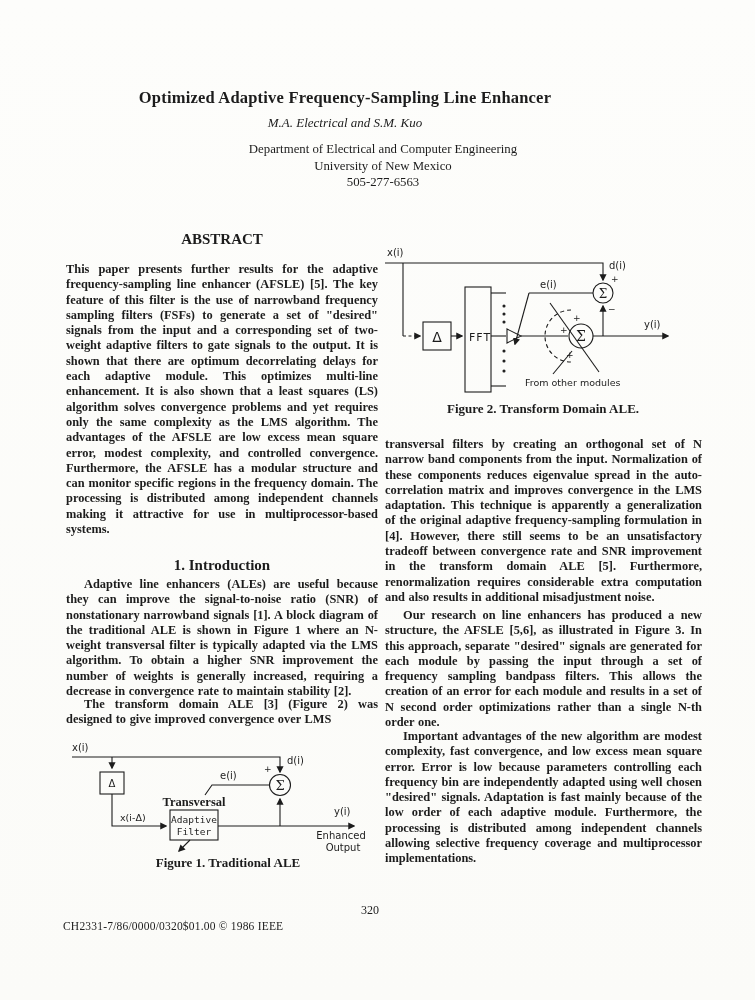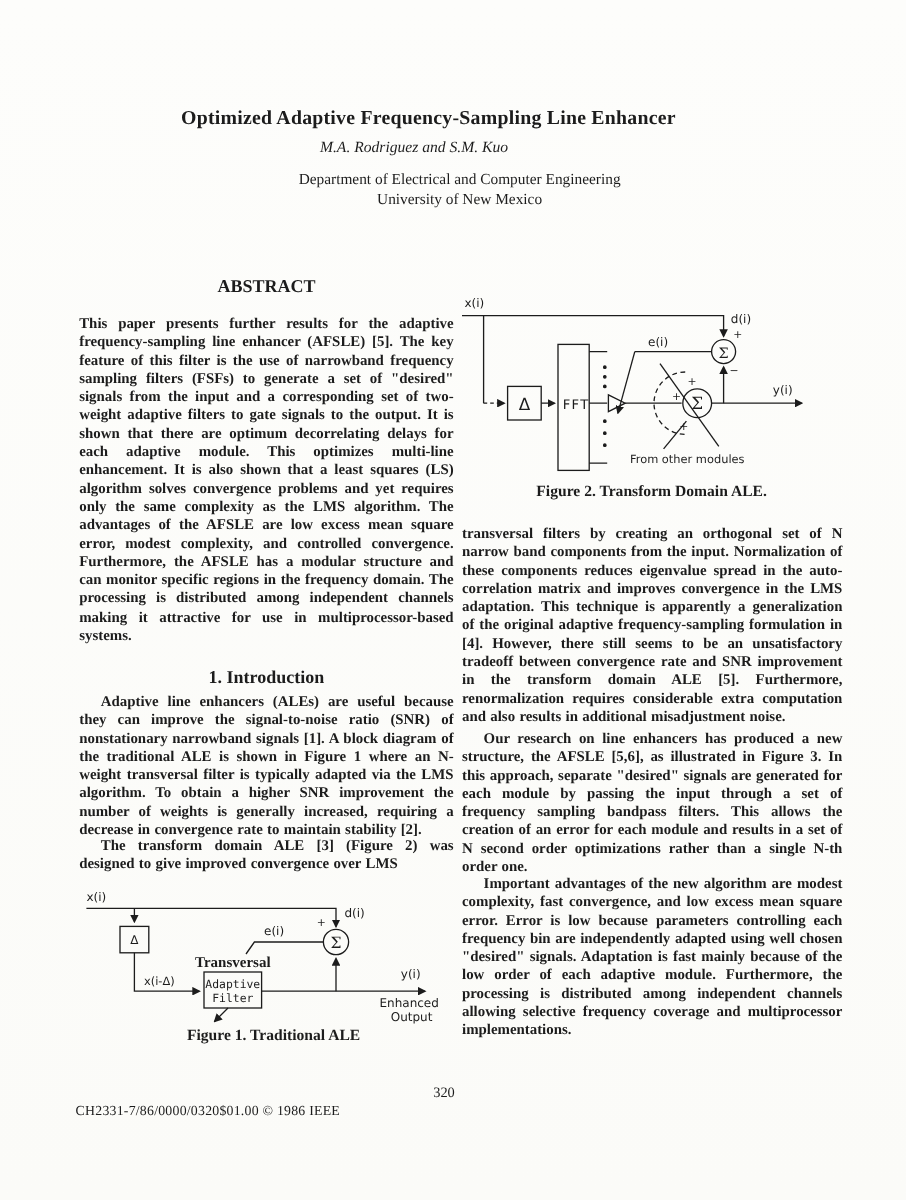--- a/index.html
+++ b/index.html
@@ -34,25 +34,26 @@
   .box-label{font-family:"DejaVu Sans Mono", monospace;font-size:9.5px;}
   .sum-glyph{font-family:"DejaVu Serif", serif;font-size:13px;}
   .transversal{font-family:"Liberation Serif", serif;font-size:12.5px;font-weight:bold;}
   .pm{font-family:"DejaVu Sans", sans-serif;font-size:9px;}
 </style>
 </head>
 <body>
 
 <div class="page">
 
-  <div class="abs center title" style="left:12px;top:88px;width:690px;">Optimized Adaptive Frequency-Sampling Line Enhancer</div>
-  <div class="abs center authors" style="left:0;top:115px;width:690px;">M.A. Rodriguez and S.M. Kuo</div>
+  <div class="abs center title" style="left:0;top:88px;width:690px;">Optimized Adaptive Frequency-Sampling Line Enhancer</div>
+  <div class="abs center authors" style="left:0;top:115px;width:690px;">M.A. Electrical and S.M. Kuo</div>
   <div class="abs center affil" style="left:0;top:141px;width:690px;">
     <div>Department of Electrical and Computer Engineering</div>
     <div>University of New Mexico</div>
+    <div>505-277-6563</div>
   </div>
 
   <div class="abs center heading" style="left:66px;top:231px;width:312px;">ABSTRACT</div>
   <div class="abs body-text" style="left:66px;top:262px;width:312px;">This paper presents further results for the adaptive frequency-sampling line enhancer (AFSLE) [5]. The key feature of this filter is the use of narrowband frequency sampling filters (FSFs) to generate a set of "desired" signals from the input and a corresponding set of two-weight adaptive filters to gate signals to the output. It is shown that there are optimum decorrelating delays for each adaptive module. This optimizes multi-line enhancement. It is also shown that a least squares (LS) algorithm solves convergence problems and yet requires only the same complexity as the LMS algorithm. The advantages of the AFSLE are low excess mean square error, modest complexity, and controlled convergence. Furthermore, the AFSLE has a modular structure and can monitor specific regions in the frequency domain. The processing is distributed among independent channels making it attractive for use in multiprocessor-based systems.</div>
 
   <div class="abs center heading" style="left:66px;top:557px;width:312px;">1. Introduction</div>
   <div class="abs body-text indent" style="left:66px;top:577px;width:312px;">Adaptive line enhancers (ALEs) are useful because they can improve the signal-to-noise ratio (SNR) of nonstationary narrowband signals [1]. A block diagram of the traditional ALE is shown in Figure 1 where an N-weight transversal filter is typically adapted via the LMS algorithm. To obtain a higher SNR improvement the number of weights is generally increased, requiring a decrease in convergence rate to maintain stability [2].</div>
   <div class="abs body-text indent" style="left:66px;top:697px;width:312px;">The transform domain ALE [3] (Figure 2) was designed to give improved convergence over LMS</div>
 
   <svg class="abs" style="left:60px;top:737px;" width="310" height="118" viewBox="0 0 310 118">

